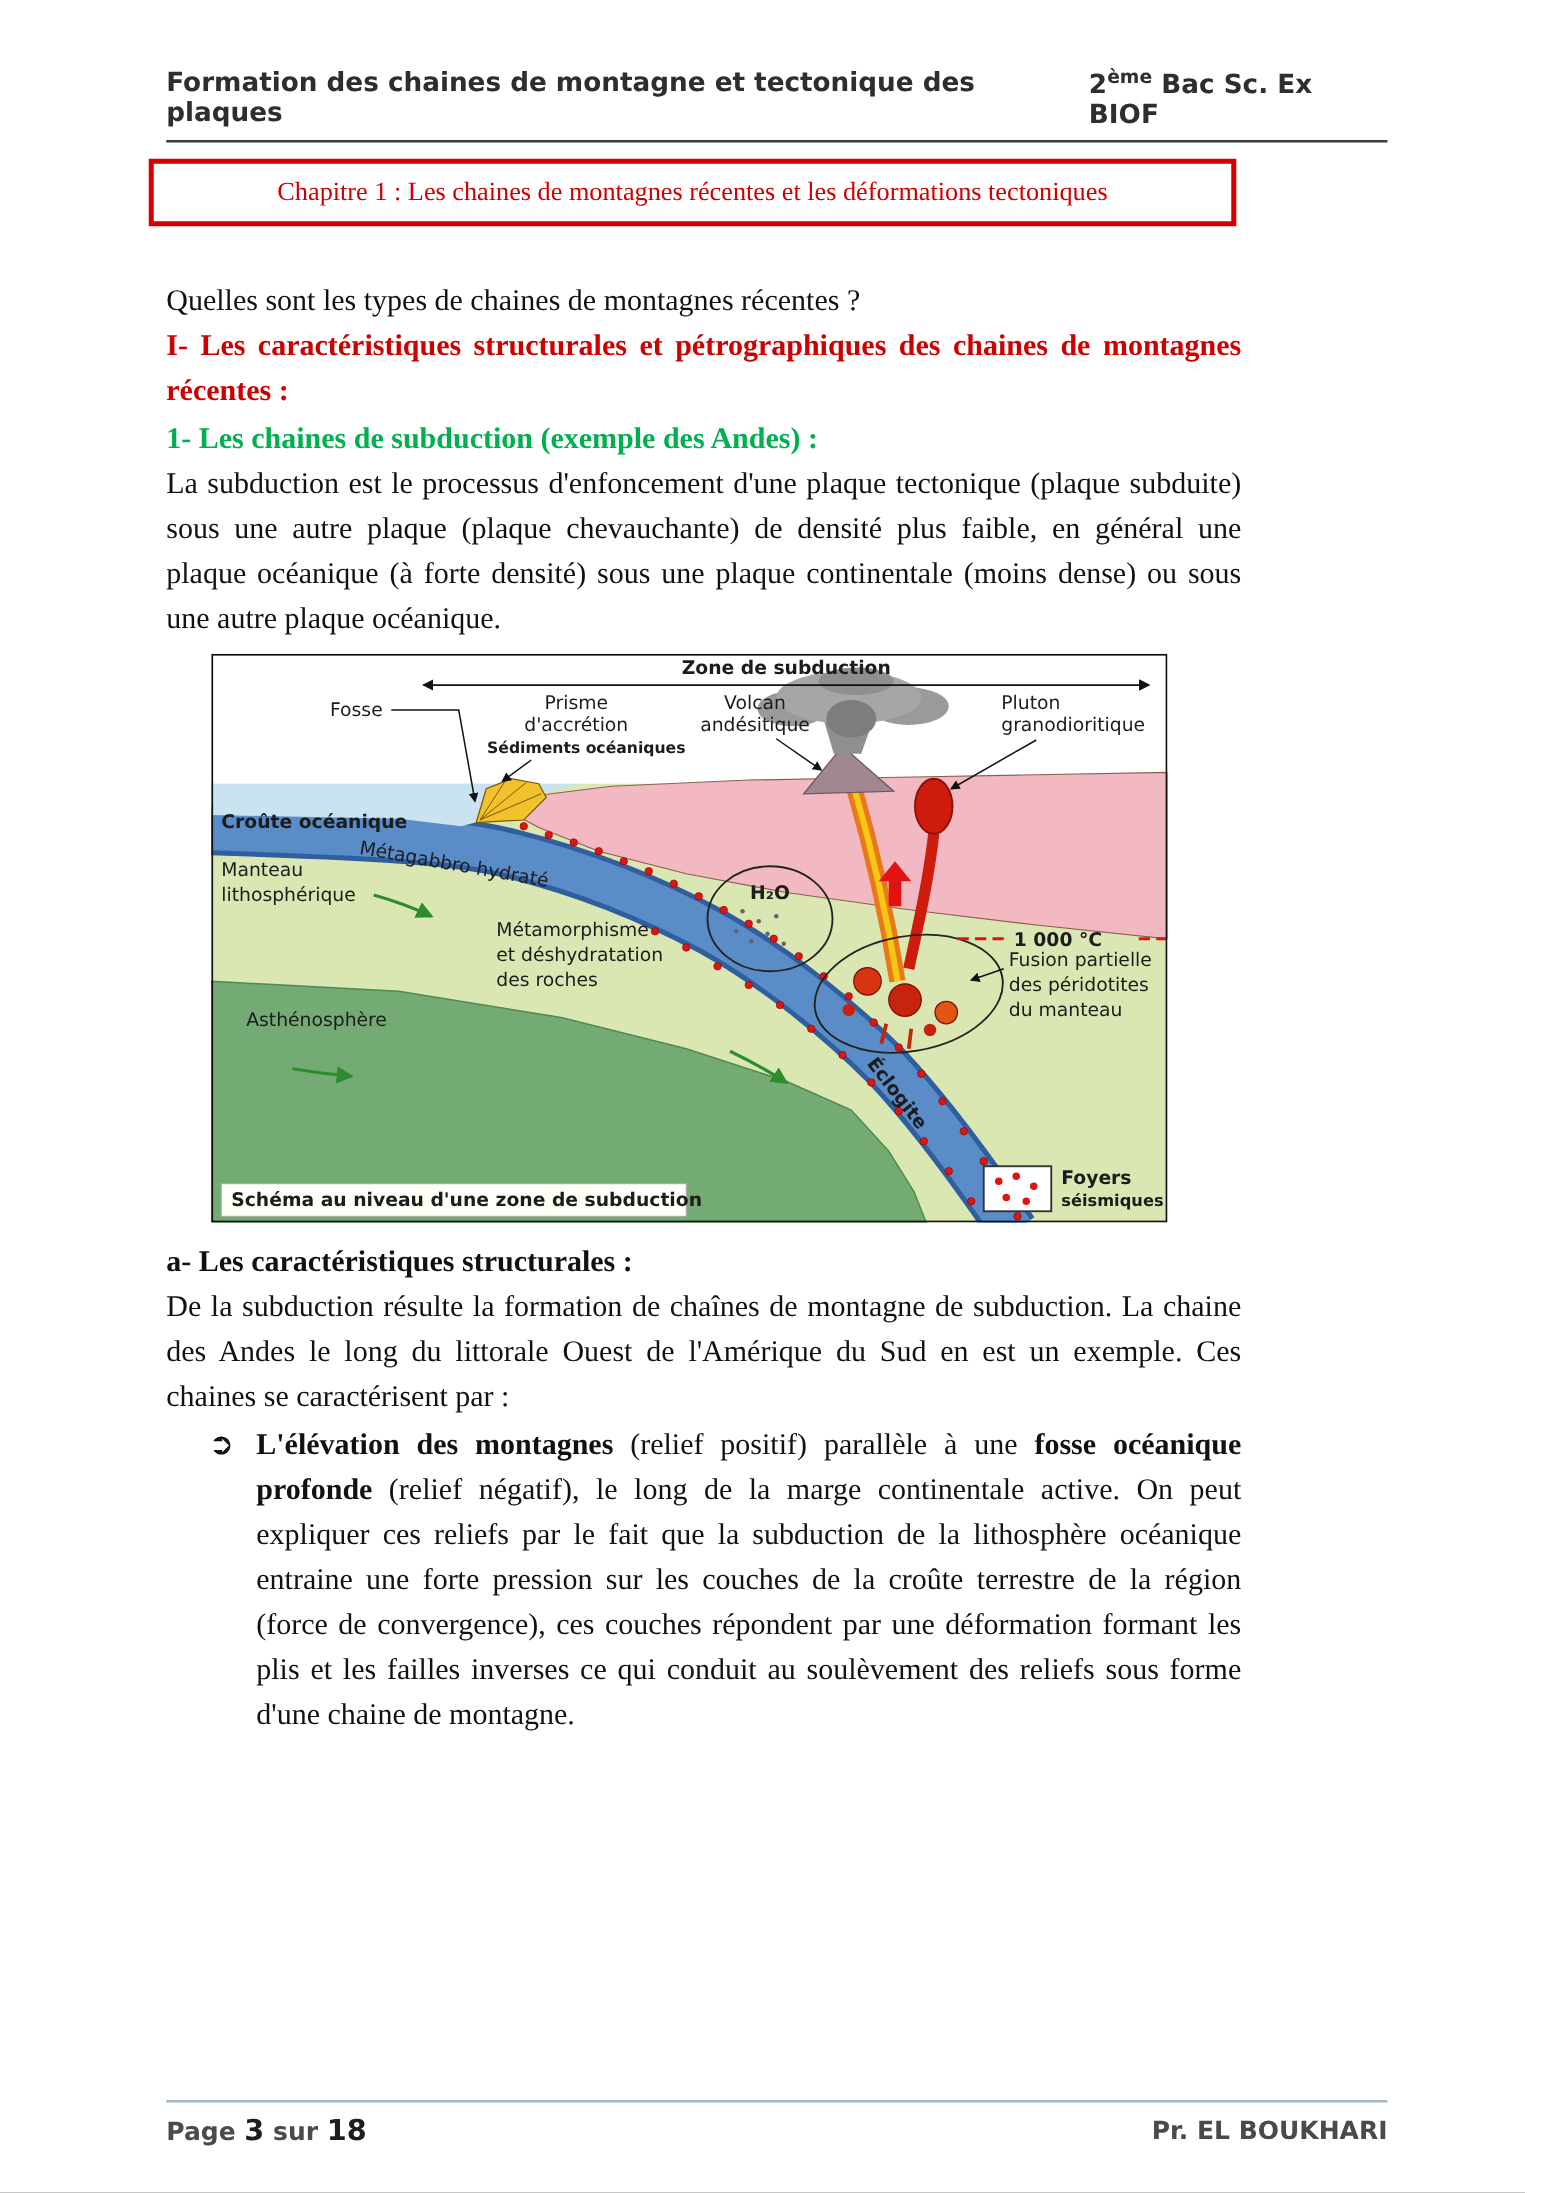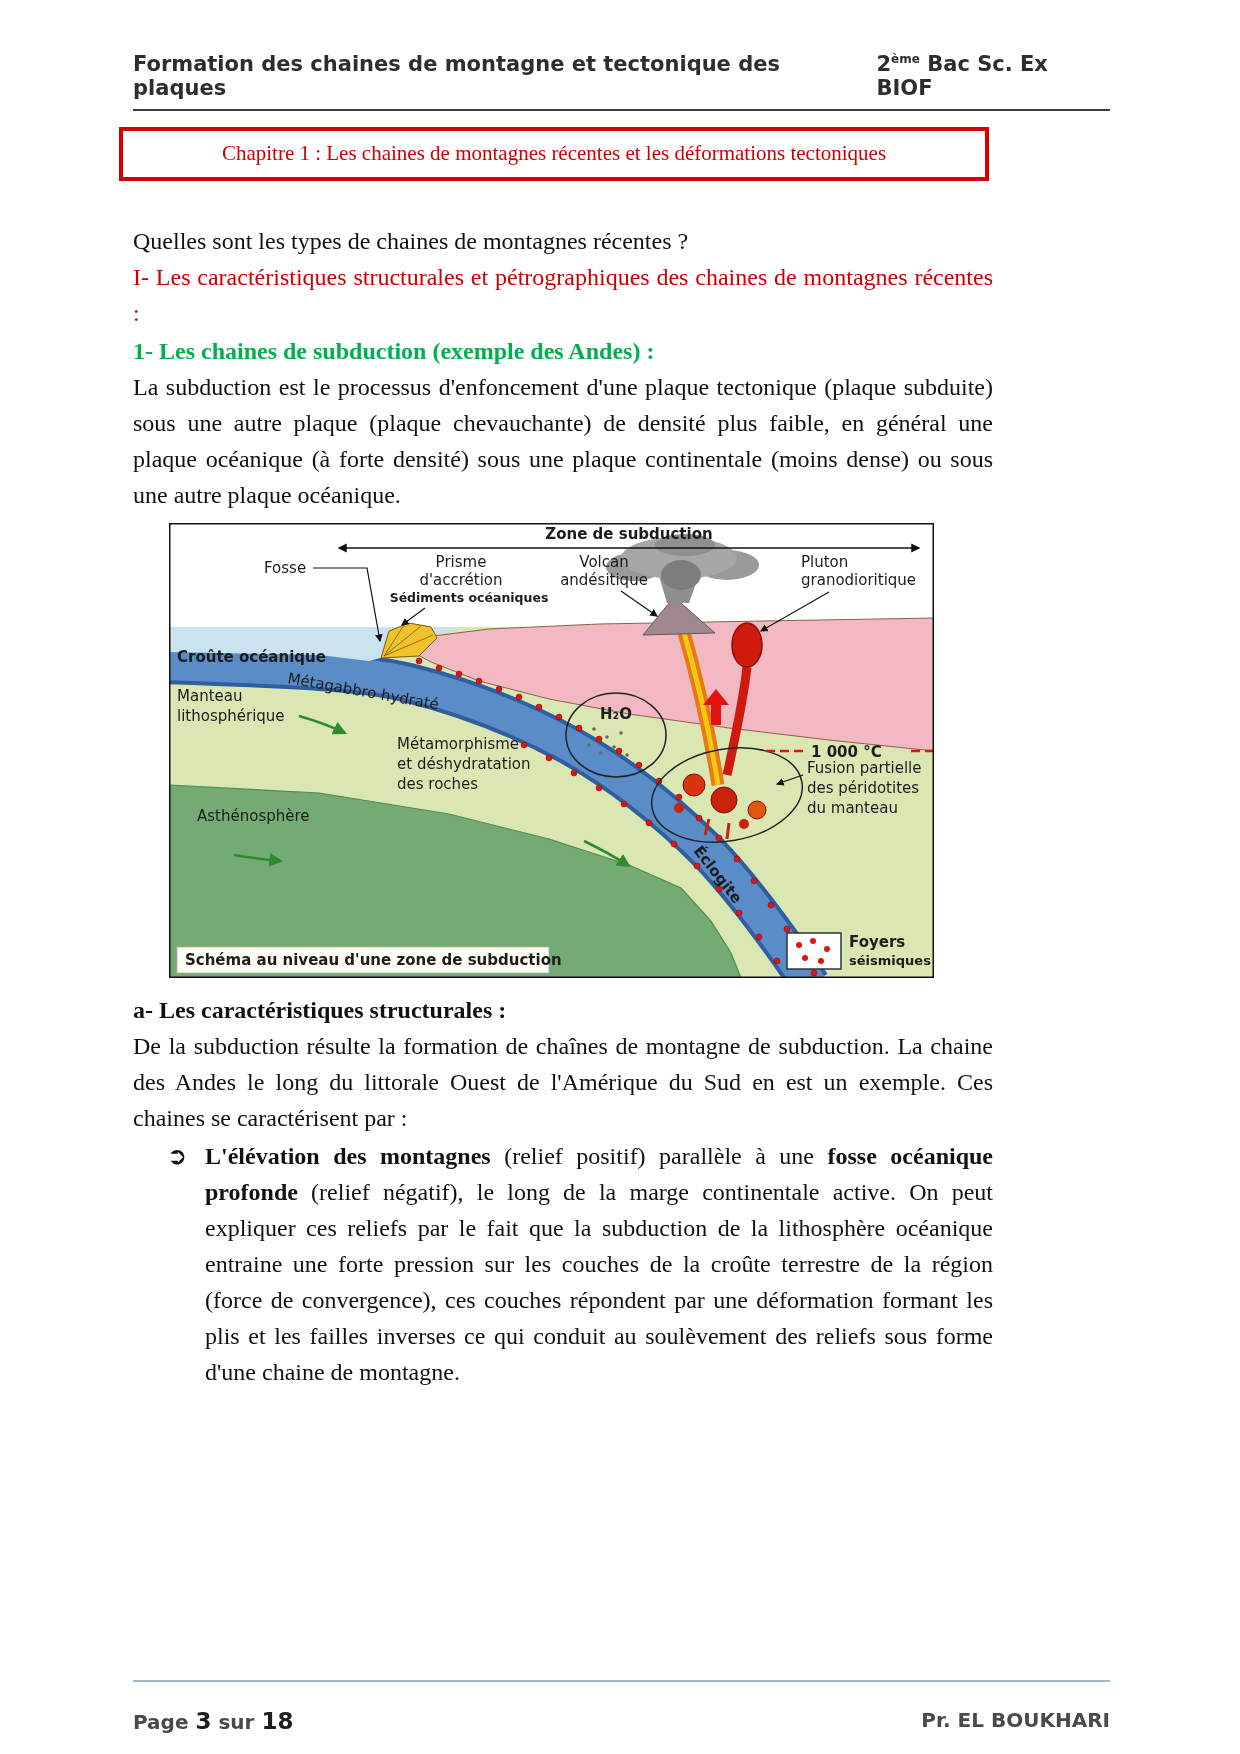--- a/index.html
+++ b/index.html
@@ -4,34 +4,34 @@
 <style>
   html,body{margin:0;padding:0;background:#9a9a9a;}
   .page{position:relative;width:1240px;height:1754px;background:#ffffff;overflow:hidden;
         font-family:"Liberation Serif",serif;color:#111;}
 
   
   .header{position:absolute;left:133px;top:52px;width:977px;display:flex;
           justify-content:space-between;align-items:center;
           font-family:"DejaVu Sans",sans-serif;font-weight:bold;font-size:21px;color:#2e2e2e;
           border-bottom:2.5px solid #3c3c3c;padding-bottom:9px;}
-  .header sup{font-size:12px;}
+  .header sup{font-size:15px;}
   .footer{position:absolute;left:133px;top:1680px;width:977px;border-top:2px solid #9fb9cb;
-          padding-top:26px;display:flex;justify-content:space-between;
+          padding-top:10px;display:flex;justify-content:space-between;
           font-family:"DejaVu Sans",sans-serif;font-size:20px;color:#4a4a4a;font-weight:bold;}
   .footer .num{font-size:23px;color:#1e1e1e;}
 
   
   .chapter-box{position:absolute;left:119px;top:127px;width:834px;border:4px solid #d40000;
                padding:7px 14px;text-align:center;color:#cc0000;font-size:21px;line-height:1.5;}
 
   
   .main{position:absolute;left:133px;top:223px;width:860px;font-size:24px;line-height:1.5;
         text-align:justify;}
-  .h-red{color:#cc0000;font-weight:normal;}
+  .h-red{color:#cc0000;font-weight:bold;}
   .h-green{color:#00b050;font-weight:bold;text-align:left;margin-top:2px;}
   .h-a{font-weight:bold;text-align:left;margin-top:14px;}
   .bullet{position:relative;padding-left:72px;margin-top:2px;}
   .bullet .icon{position:absolute;left:34px;top:0;font-size:24px;color:#111;}
 
   .diagram-wrap{margin:10px 0 6px 36px;width:765px;height:455px;}
   svg{display:block;}
   .dl{font-family:"DejaVu Sans",sans-serif;font-size:15px;fill:#1c1c1c;}
   .db{font-weight:bold;}
   .ds{font-size:12.5px;font-weight:bold;}

